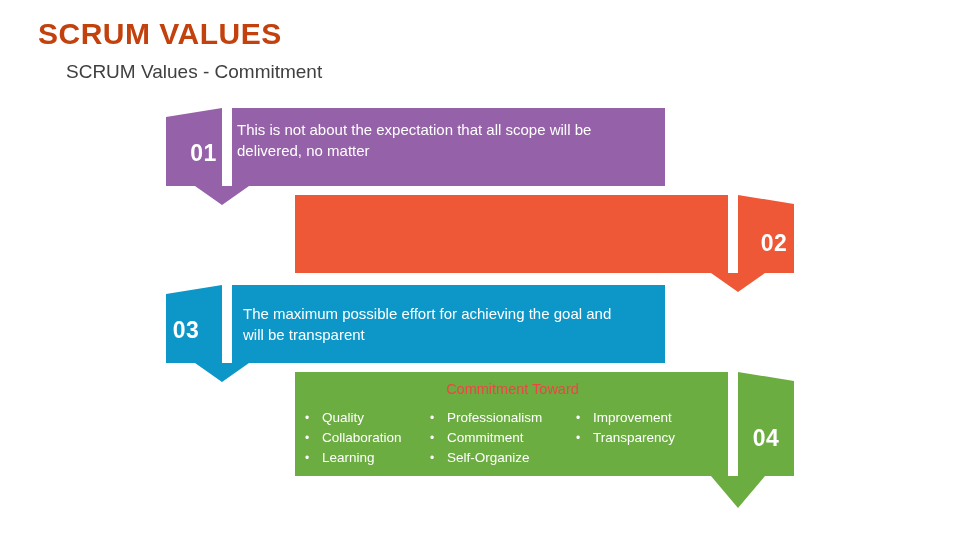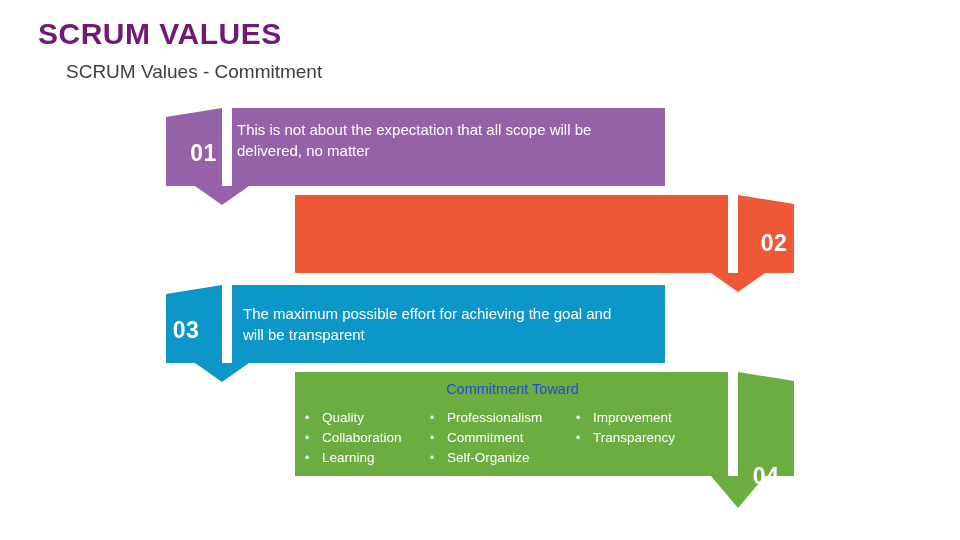--- a/index.html
+++ b/index.html
@@ -25,21 +25,21 @@
   }
 
   
   .page-title {
     position: absolute;
     left: 38px;
     top: 17px;
     font-size: 30px;
     font-weight: bold;
     letter-spacing: 0.5px;
-    color: #701a75;
+    color: #c2410c;
     white-space: nowrap;
   }
   .page-subtitle {
     position: absolute;
     left: 39px;
     top: 61px;
     font-size: 19px;
     font-weight: normal;
     color: #404040;
     white-space: nowrap;
@@ -70,21 +70,21 @@
     line-height: 21px;
     font-weight: normal;
   }
   .row-body.right {
     text-align: right;
   }
 
   
   .green-heading {
     position: absolute;
-    color: #1d4ed8;
+    color: #ef4444;
     font-size: 14.5px;
     line-height: 20px;
     text-align: center;
     font-weight: normal;
   }
   .bullet-cols {
     position: absolute;
     display: flex;
     flex-direction: row;
   }
@@ -148,21 +148,21 @@
 
   <div class="row-body" style="left:237px; top:119px; width:380px;">This is not about the expectation that all scope will be delivered, no matter</div>
 
   <div class="row-num" style="left:738px; top:230px; width:72px; text-align:center;">02</div>
 
 
   <div class="row-num" style="left:166px; top:317px; width:40px; text-align:center;">03</div>
 
   <div class="row-body" style="left:243px; top:303px; width:390px;">The maximum possible effort for achieving the goal and will be transparent</div>
 
-  <div class="row-num" style="left:738px; top:425px; width:56px; text-align:center;margin-top:38px;">04</div>
+  <div class="row-num" style="left:738px; top:425px; width:56px; text-align:center;">04</div>
 
   <div class="green-heading" style="left:300px; top:379px; width:425px;">Commitment Toward</div>
 
   <div class="bullet-cols" style="left:305px; top:408px;">
 
     <div class="bullet-col" style="width:125px;">
       <div class="bullet-item">
         <span class="bullet-dot">•</span>
         <span>Quality</span>
       </div>

